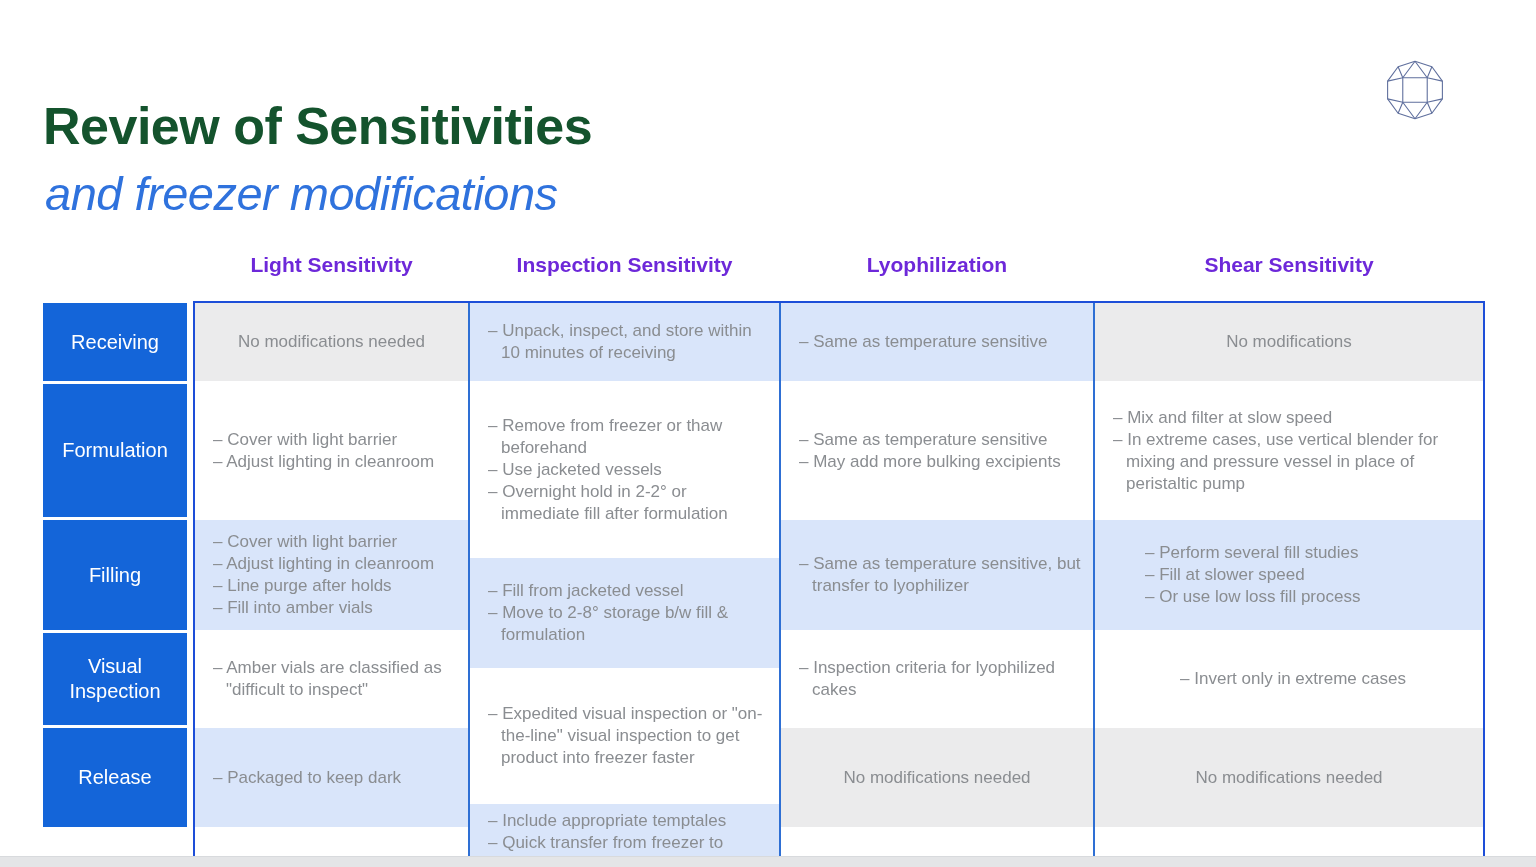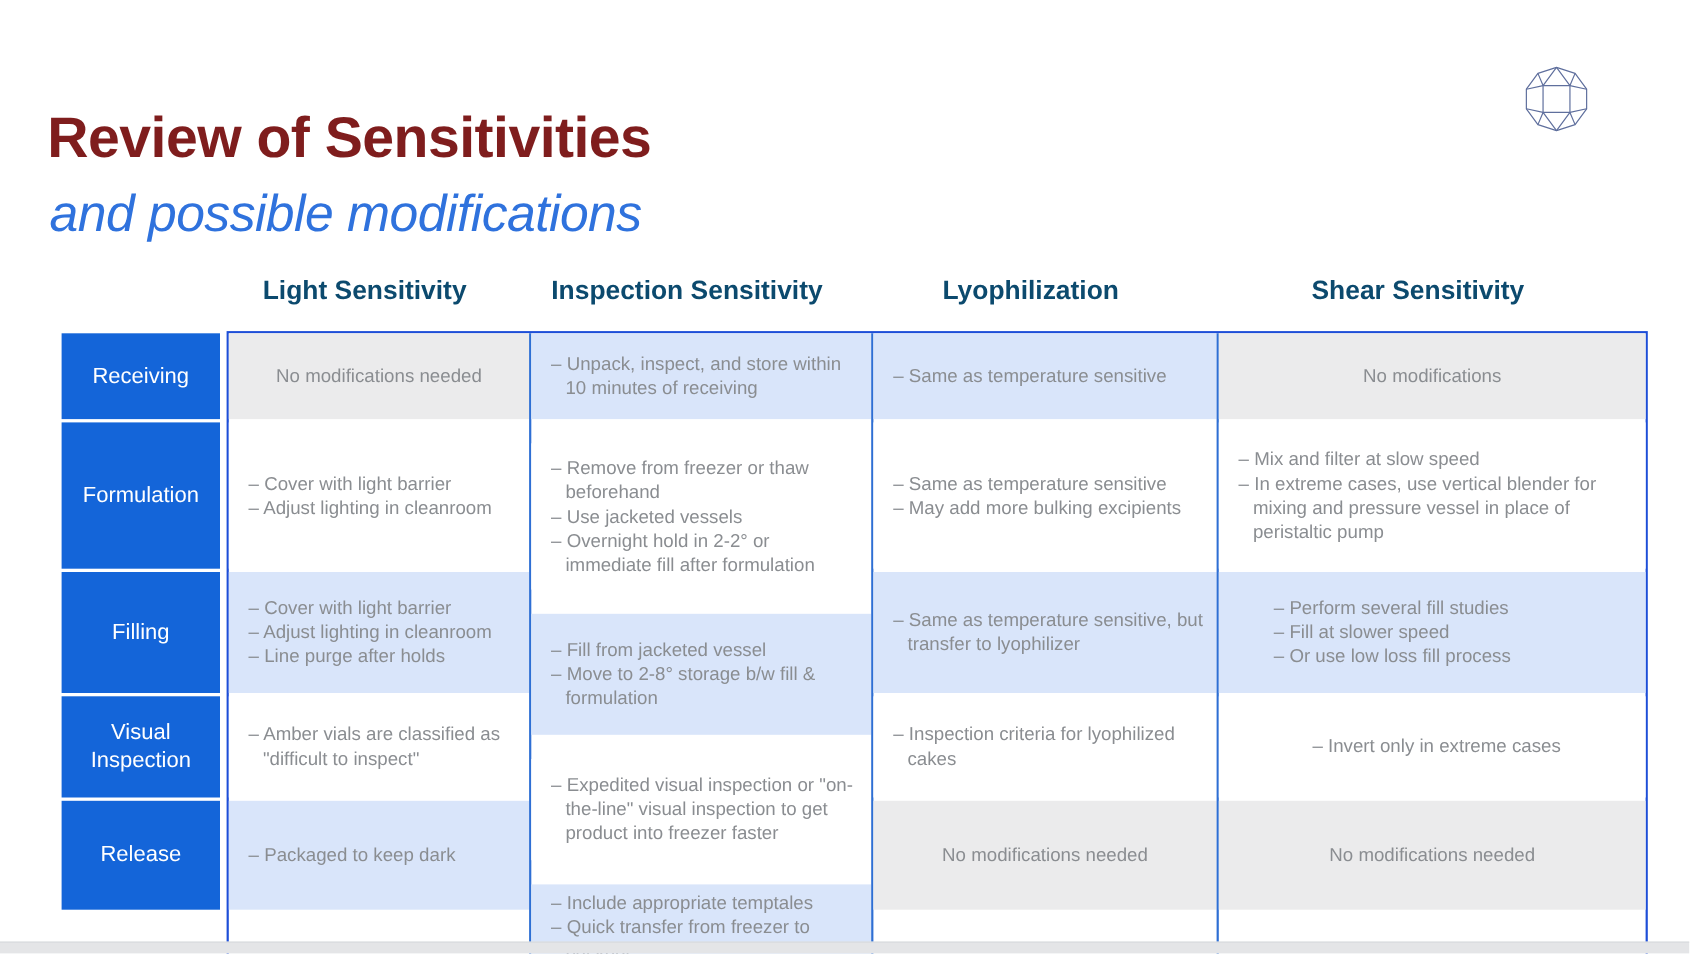--- a/index.html
+++ b/index.html
@@ -2,32 +2,32 @@
 <html><head>
 <meta charset="utf-8">
 <style>
   html,body{margin:0;padding:0;background:#ffffff;}
   .slide{
     position:relative;width:1536px;height:867px;overflow:hidden;background:#ffffff;
     font-family:"Liberation Sans", sans-serif;
   }
   .title{
     position:absolute;left:43px;top:96px;margin:0;
-    font-size:52px;font-weight:bold;letter-spacing:-0.5px;color:#7f1d1d;
+    font-size:52px;font-weight:bold;letter-spacing:-0.5px;color:#14532d;
   }
   .subtitle{
     position:absolute;left:45px;top:166px;margin:0;
     font-size:47px;font-weight:normal;font-style:italic;color:#2f72dd;letter-spacing:-0.5px;
   }
   .logo{position:absolute;left:1383px;top:58px;width:64px;height:64px;}
   .headers{position:absolute;left:195px;top:252px;width:1288px;display:flex;gap:2px;}
   .hcell{
-    text-align:center;font-size:24px;font-weight:bold;color:#0c4a6e;line-height:26px;
-  }
-  .tablewrap{position:absolute;left:56px;top:301px;width:1390px;height:528px;}
+    text-align:center;font-size:21px;font-weight:bold;color:#6d28d9;line-height:26px;
+  }
+  .tablewrap{position:absolute;left:43px;top:301px;width:1390px;height:528px;}
   .label-col{position:absolute;left:0;top:2px;width:144px;}
   .label-cell{
     width:144px;background:#1465d9;color:#ffffff;font-size:20px;line-height:25px;
     display:flex;align-items:center;justify-content:center;text-align:center;
     box-sizing:border-box;padding:4px 10px;
   }
   .content-area{
     position:absolute;left:150px;top:0;box-sizing:border-box;
     border:2px solid #1d4ed8;display:flex;background:#ffffff;
   }
@@ -47,21 +47,21 @@
     position:absolute;left:0;bottom:0;width:1536px;height:11px;background:#e4e5e7;
     border-top:1px solid #d8dadd;box-sizing:border-box;
   }
 </style>
 </head>
 <body>
 
 <div class="slide">
 
   <h1 class="title">Review of Sensitivities</h1>
-  <h2 class="subtitle">and possible modifications</h2>
+  <h2 class="subtitle">and freezer modifications</h2>
 
   <div class="logo">
     <svg viewBox="0 0 100 100" width="64" height="64" fill="none" stroke="#5f6f9d" stroke-width="1.7" stroke-linejoin="round">
       <polygon points="92.8,36.1 76.4,13.6 50,5 23.6,13.6 7.2,36.1 7.2,63.9 23.6,86.4 50,95 76.4,86.4 92.8,63.9"></polygon>
       <polygon points="69.1,30.9 30.9,30.9 30.9,69.1 69.1,69.1"></polygon>
       <path d="M69.1,30.9 L92.8,36.1 M69.1,30.9 L76.4,13.6 M69.1,30.9 L50,5"></path>
       <path d="M30.9,30.9 L50,5 M30.9,30.9 L23.6,13.6 M30.9,30.9 L7.2,36.1"></path>
       <path d="M30.9,69.1 L7.2,63.9 M30.9,69.1 L23.6,86.4 M30.9,69.1 L50,95"></path>
       <path d="M69.1,69.1 L50,95 M69.1,69.1 L76.4,86.4 M69.1,69.1 L92.8,63.9"></path>
     </svg>
@@ -91,20 +91,21 @@
             <div class="list">
               <div class="li">– Cover with light barrier</div>
               <div class="li">– Adjust lighting in cleanroom</div>
             </div>
           </div>
           <div class="cell bg-blue" style="height: 110px; margin-bottom: 3px;">
             <div class="list">
               <div class="li">– Cover with light barrier</div>
               <div class="li">– Adjust lighting in cleanroom</div>
               <div class="li">– Line purge after holds</div>
+              <div class="li">– Fill into amber vials</div>
             </div>
           </div>
           <div class="cell bg-white" style="height: 92px; margin-bottom: 3px;">
             <div class="list">
               <div class="li">– Amber vials are classified as "difficult to inspect"</div>
             </div>
           </div>
           <div class="cell bg-blue" style="height: 99px;">
             <div class="list">
               <div class="li">– Packaged to keep dark</div>

